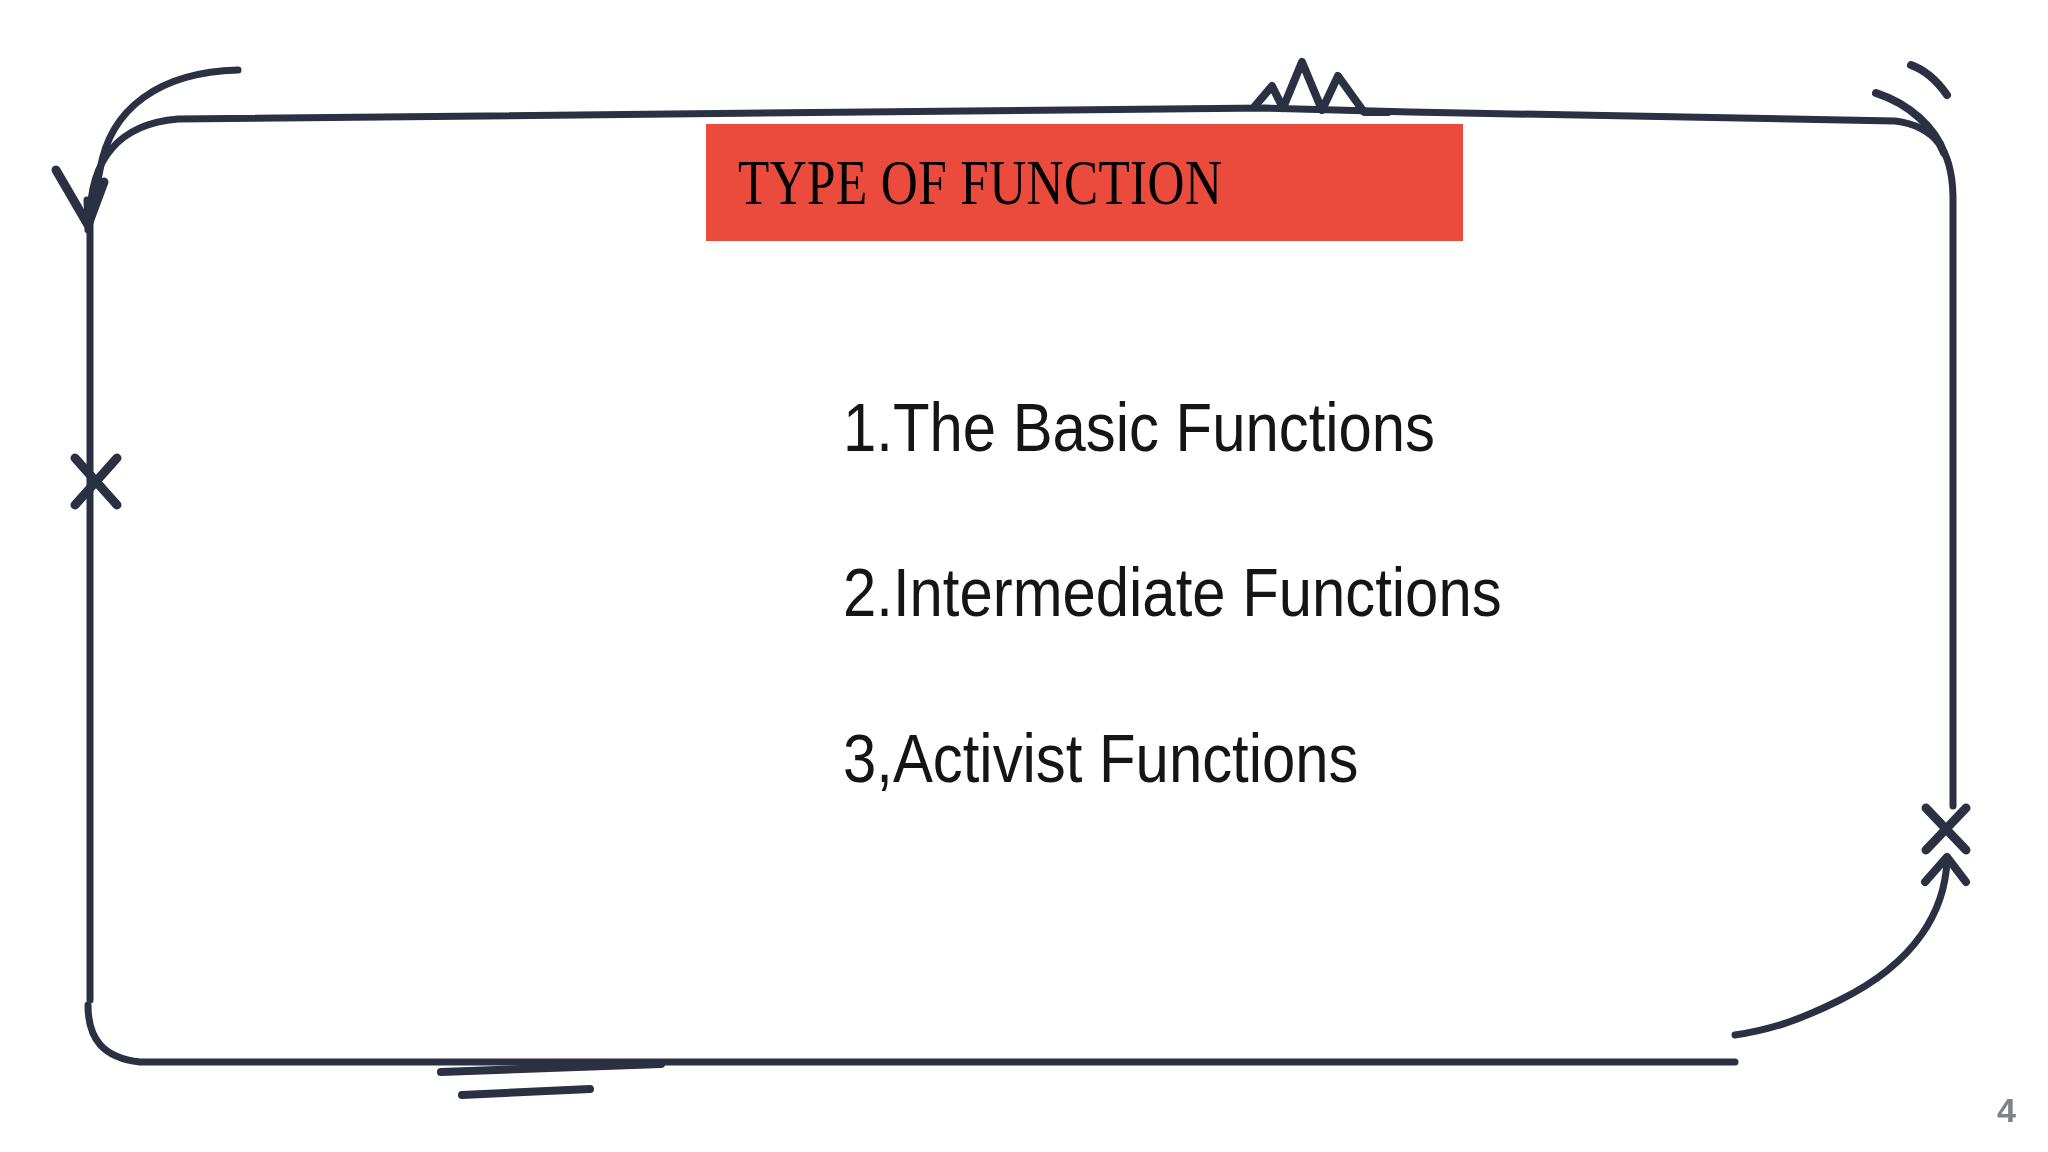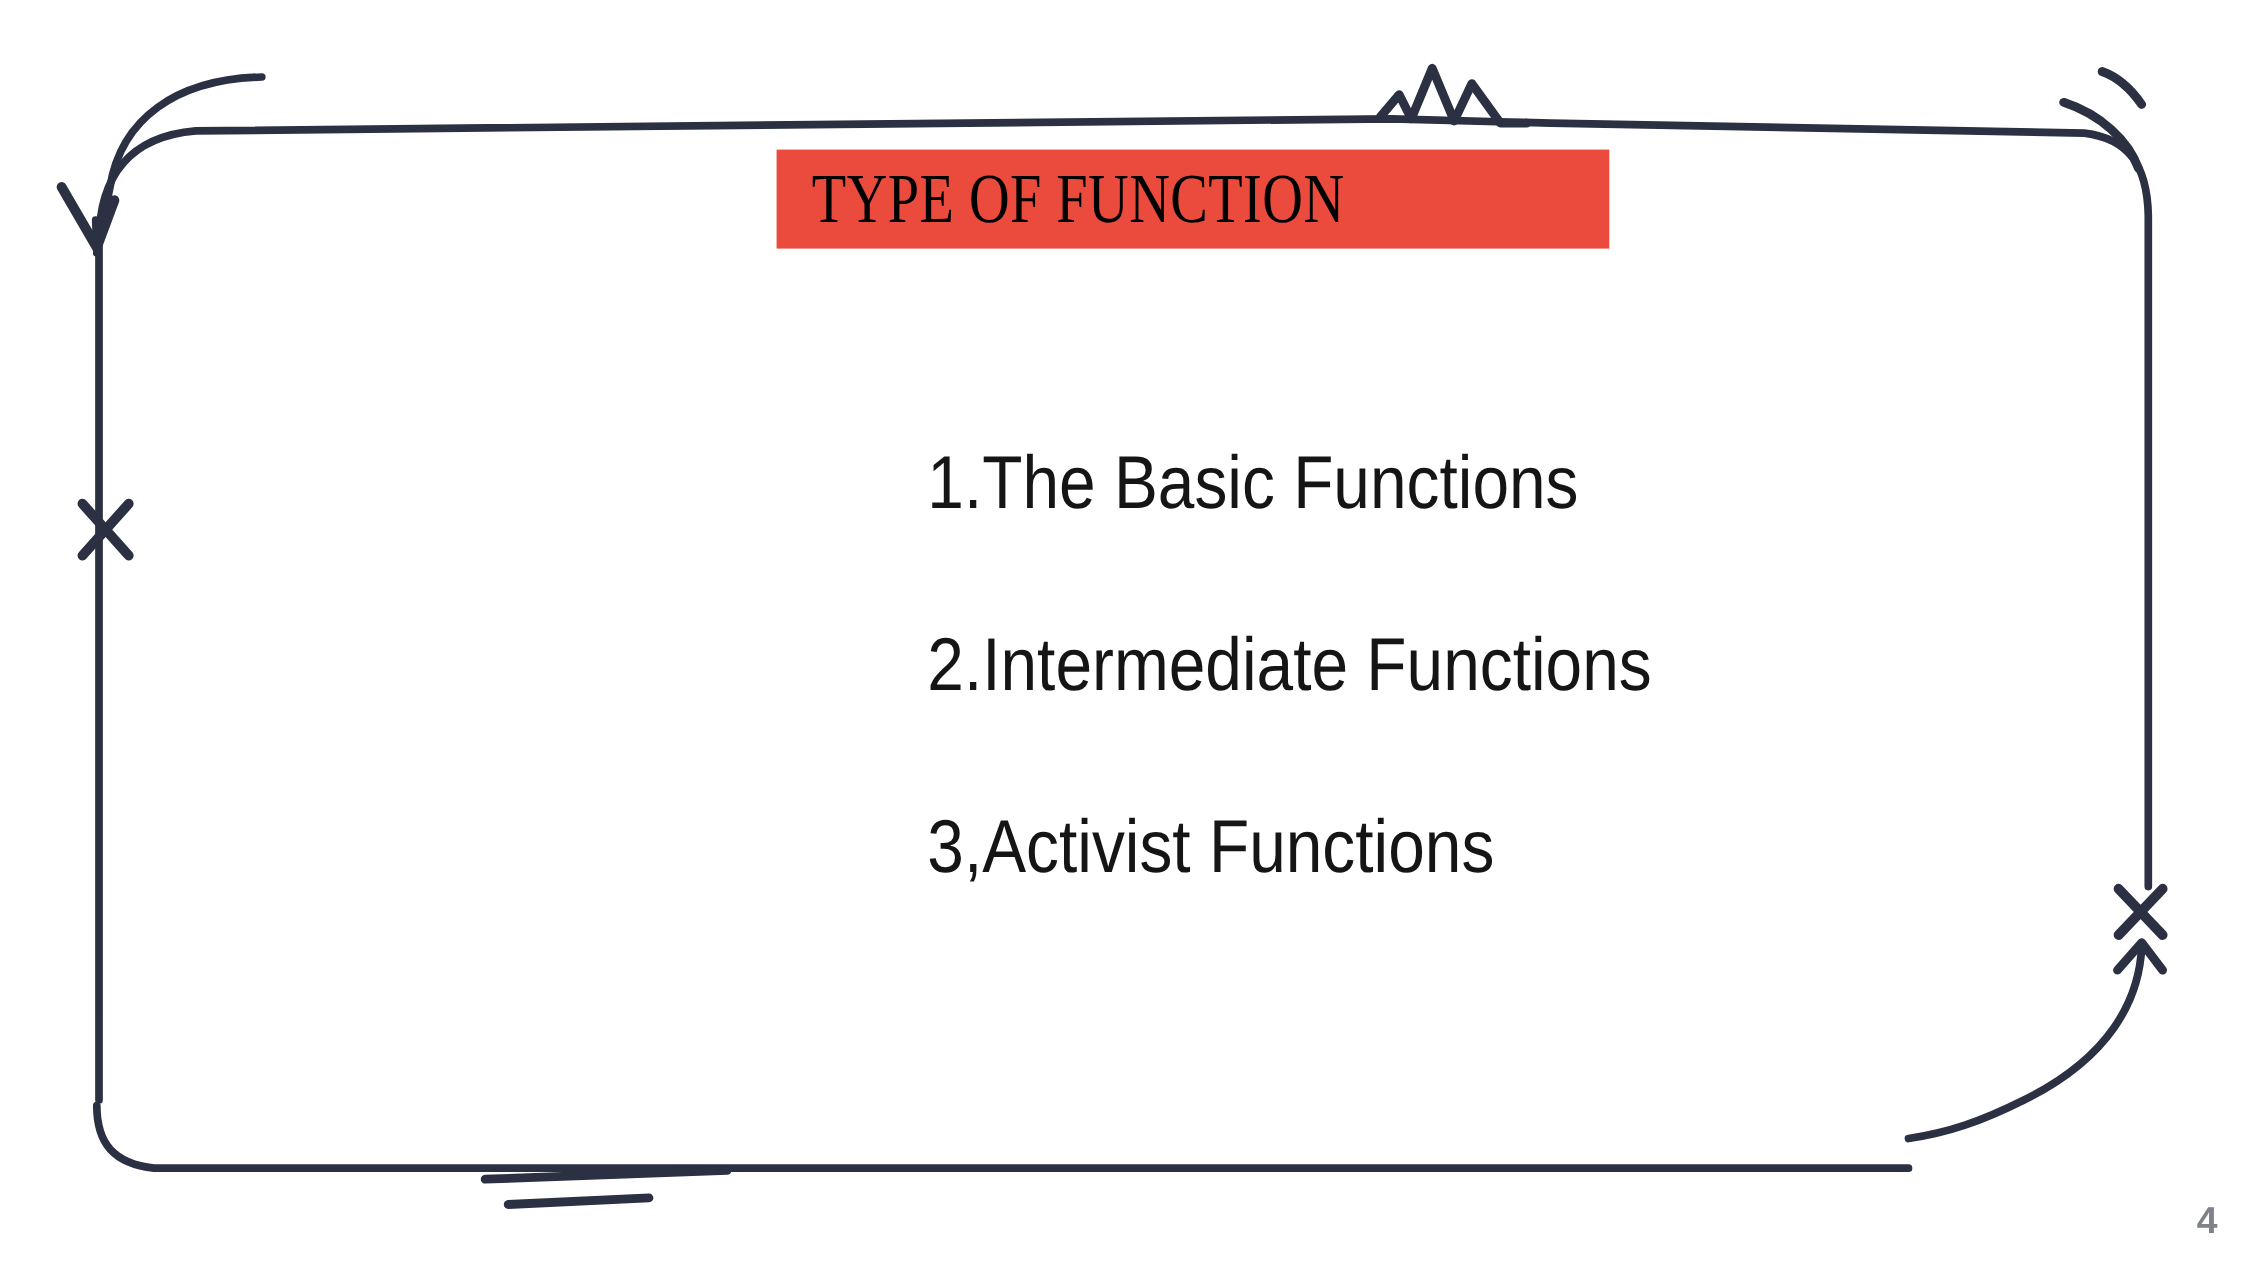--- a/index.html
+++ b/index.html
@@ -30,23 +30,23 @@
     top: 0;
     width: 2048px;
     height: 1152px;
     pointer-events: none;
   }
 
   
   #title-band {
     position: absolute;
     left: 706px;
-    top: 136px;
+    top: 124px;
     width: 757px;
-    height: 90px;
+    height: 117px;
     background: #EA4B3C;
     display: flex;
     align-items: center;
     box-sizing: border-box;
     padding-left: 32px;
   }
   #title-text {
     font-family: "Liberation Serif", serif;
     font-size: 64px;
     line-height: 1;
@@ -54,21 +54,21 @@
     letter-spacing: 0.5px;
     transform: scaleX(0.80);
     transform-origin: left center;
     white-space: nowrap;
   }
 
   
   #body-list {
     position: absolute;
     left: 843px;
-    top: 404px;
+    top: 392px;
     width: 1060px;
   }
   .body-line {
     font-family: "Liberation Sans", sans-serif;
     font-size: 68px;
     line-height: 1.05;
     color: #151515;
     white-space: nowrap;
     transform: scaleX(0.88);
     transform-origin: left center;

